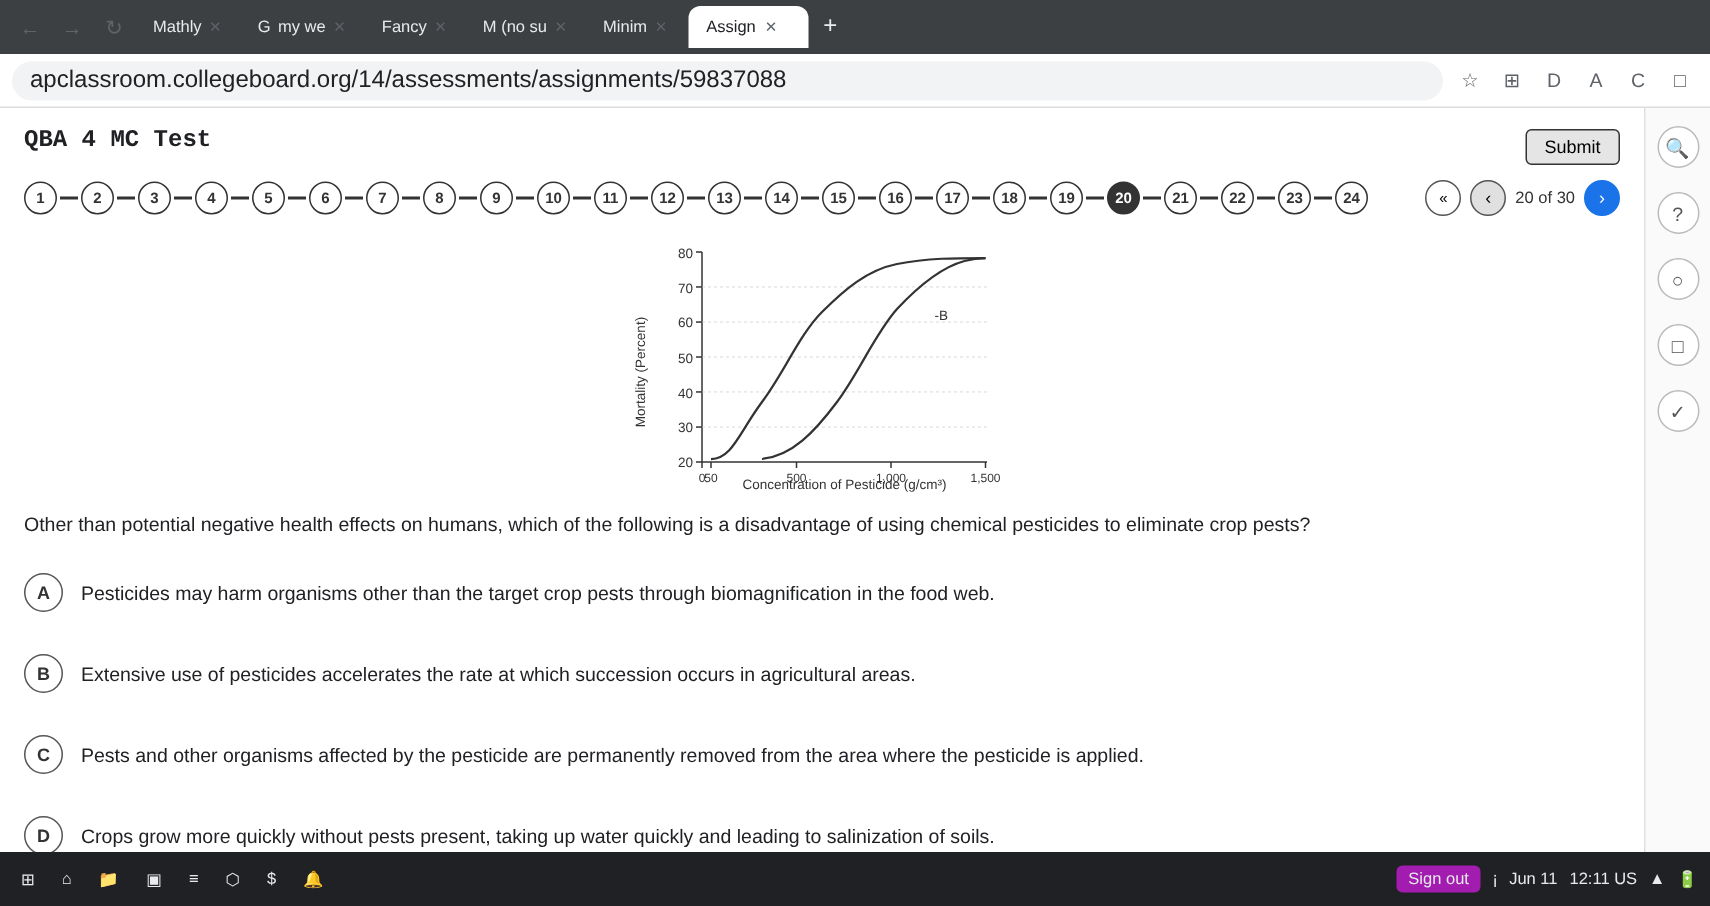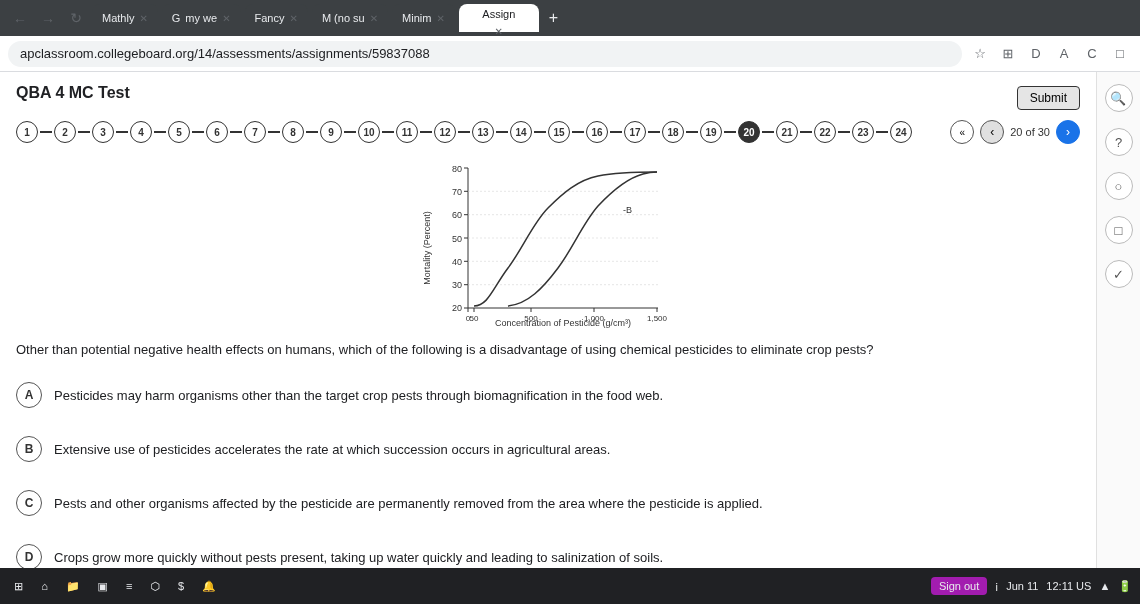--- a/index.html
+++ b/index.html
@@ -25,21 +25,20 @@
       background: #f1f3f4;
       border-radius: 8px 8px 0 0;
       padding: 4px 12px;
       font-size: 11px;
       color: #202124;
       display: flex;
       align-items: center;
       gap: 6px;
       height: 28px;
       min-width: 80px;
-      flex-direction: column;
     }
     .tab.active { background: #fff; }
     .tab-close { color: #5f6368; font-size: 10px; cursor: pointer; }
     .tab-inactive {
       background: #3c4043;
       color: #e8eaed;
       border-radius: 8px 8px 0 0;
       padding: 4px 10px;
       font-size: 11px;
       display: flex;
@@ -75,21 +74,21 @@
       cursor: pointer;
       display: flex; align-items: center; justify-content: center;
     }
     .address-bar {
       flex: 1;
       height: 26px;
       border: none;
       background: #f1f3f4;
       border-radius: 13px;
       padding: 0 12px;
-      font-size: 13px;
+      font-size: 16px;
       color: #202124;
     }
     .toolbar-icons {
       display: flex; gap: 4px;
     }
     .toolbar-icon {
       width: 24px; height: 24px;
       border-radius: 50%;
       border: none;
       background: transparent;
@@ -111,20 +110,21 @@
     .main-area {
       flex: 1;
       padding: 12px 16px;
     }
 
     .page-title {
       font-size: 16px;
       font-weight: bold;
       color: #202124;
       margin-bottom: 10px;
+      font-family: Liberation Mono, monospace;
     }
 
     
     .question-nav {
       display: flex;
       align-items: center;
       gap: 2px;
       flex-wrap: nowrap;
       margin-bottom: 14px;
       overflow: hidden;

